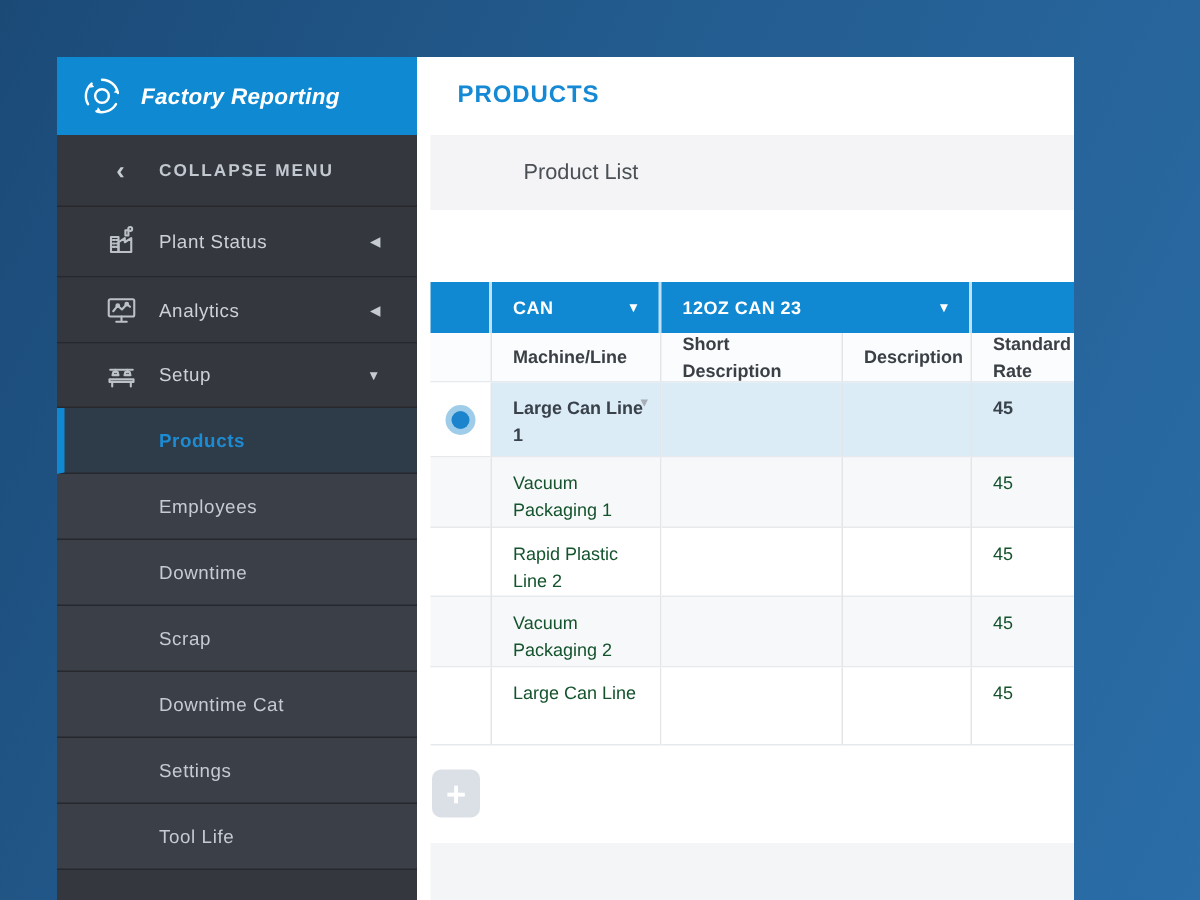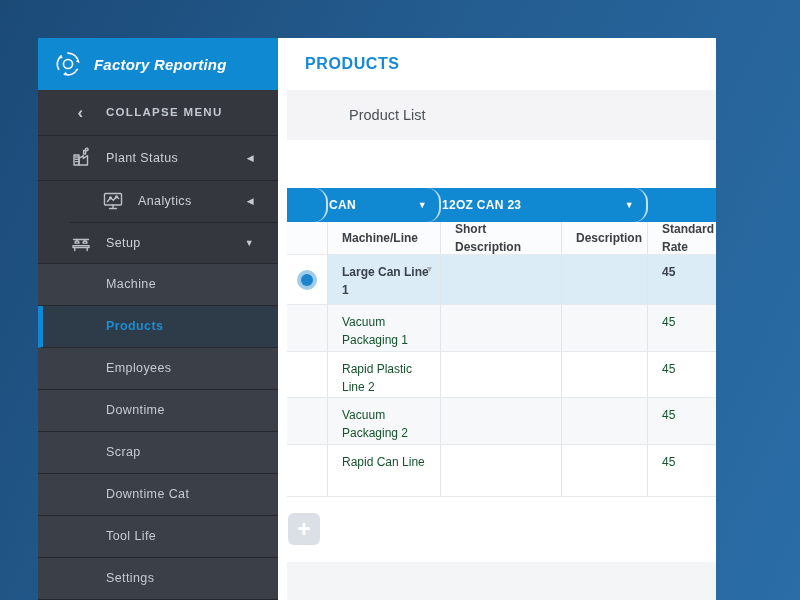--- a/index.html
+++ b/index.html
@@ -16,42 +16,42 @@
   .brand{flex:0 0 52px;height:52px;background:#0f89d2;color:#fff;display:flex;align-items:center;
          padding-left:17px;gap:13px;font-style:italic;font-weight:bold;font-size:15px;letter-spacing:.2px;}
   .brand svg{display:block;}
   .nav-item{display:flex;align-items:center;border-bottom:1px solid #26282d;color:#ccd1d7;
             font-size:12.5px;letter-spacing:.4px;position:relative;box-sizing:border-box;background:#34373e;}
   .nav-item .icon-box{width:26px;margin-left:30px;display:flex;justify-content:center;flex:0 0 26px;}
   .nav-item .lbl{margin-left:12px;}
   .nav-collapse{height:48px;font-size:11.5px;font-weight:bold;letter-spacing:1.3px;color:#c2c8cf;}
   .nav-collapse .chev{width:26px;margin-left:30px;text-align:center;font-size:17px;font-weight:bold;color:#c6ccd3;line-height:1;}
   .nav-top-1{height:47px;}
-  .nav-top-2{height:44px;margin-left:32px;}
+  .nav-top-2{height:44px;}
   .nav-top-3{height:43px;}
   .caret{position:absolute;right:24px;font-size:9px;color:#c6cbd2;}
   .nav-sub{height:44px;background:#3b3f47;padding-left:68px;font-size:12.5px;color:#c6cbd2;}
   .nav-sub.active{background:#2e3b49;border-left:5px solid #1189d2;padding-left:63px;color:#1d8cd3;font-weight:bold;}
 
   
   .main{flex:1;min-width:0;background:#fff;display:flex;flex-direction:column;overflow:hidden;}
   .page-header{flex:0 0 52px;height:52px;display:flex;align-items:center;padding-left:27px;}
   .page-title{color:#1689d4;font-weight:bold;font-size:16px;letter-spacing:.6px;}
   .tabbar{flex:0 0 50px;height:50px;background:#f4f4f6;margin-left:9px;display:flex;align-items:stretch;}
   .tab{display:flex;align-items:center;font-size:14.5px;color:#4a5056;position:relative;cursor:pointer;}
   .tab-data{padding:0 26px 0 18px;color:#3d4247;}
   .tab-products{margin-left:44px;padding:0 18px;}
   .tab.active::after{content:"";position:absolute;left:0;right:0;bottom:0;height:4px;background:#1189d2;}
   .content{flex:1;padding:48px 0 0 9px;position:relative;overflow:hidden;}
   .bottom-strip{flex:0 0 38px;height:38px;background:#f4f5f6;margin-left:9px;}
 
   
   .filter-row{display:grid;grid-template-columns:41px 113px 207px 221px;height:34px;background:#1189d2;width:582px;}
   .filter-cell{display:flex;align-items:center;justify-content:space-between;box-sizing:border-box;
-               padding:0 12px 0 1px;color:#fff;font-size:12px;font-weight:bold;letter-spacing:.3px;border-radius:14px;}
+               padding:0 12px 0 14px;color:#fff;font-size:12px;font-weight:bold;letter-spacing:.3px;}
   .filter-sep{border-right:2px solid rgba(255,255,255,.75);}
   .filter-cell .caret-dd{font-size:9px;color:#fff;}
 
   .grid{display:grid;grid-template-columns:41px 113px 121px 86px 101px 120px;width:582px;}
   .hdr{height:33px;background:#fbfcfd;}
   .hdr .cell{display:flex;align-items:center;font-weight:bold;font-size:12px;color:#3b4046;}
   .cell{box-sizing:border-box;border-right:1px solid #e3e6e9;border-bottom:1px solid #e7eaec;
         padding:8px 10px 0 14px;font-size:12px;color:#14532d;line-height:1.5;position:relative;overflow:hidden;}
   .hdr .cell{padding-top:0;}
   .row-0{height:50px;}
@@ -137,43 +137,40 @@
           <path d="M6.5 10.1 h3 l0.5 2 h-4 z"></path>
           <path d="M14.5 10.1 h3 l0.5 2 h-4 z"></path>
           <path d="M4 14.8 h16 v1.8 h-16 z"></path>
           <path d="M5.8 16.6 v3 M18.2 16.6 v3"></path>
         </svg>
       </span>
       <span class="lbl">Setup</span>
       <span class="caret">▼</span>
     </div>
 
-    <div class="nav-item nav-sub">
-      <span>Machine</span>
-    </div>
     <div class="nav-item nav-sub active">
       <span>Products</span>
     </div>
     <div class="nav-item nav-sub">
       <span>Employees</span>
     </div>
     <div class="nav-item nav-sub">
       <span>Downtime</span>
     </div>
     <div class="nav-item nav-sub">
       <span>Scrap</span>
     </div>
     <div class="nav-item nav-sub">
       <span>Downtime Cat</span>
     </div>
     <div class="nav-item nav-sub">
+      <span>Settings</span>
+    </div>
+    <div class="nav-item nav-sub">
       <span>Tool Life</span>
-    </div>
-    <div class="nav-item nav-sub">
-      <span>Settings</span>
     </div>
   </aside>
 
   <main class="main">
 
     <div class="page-header">
       <span class="page-title">PRODUCTS</span>
     </div>
 
     <div class="tabbar">
@@ -244,21 +241,21 @@
         <div class="cell sel-cell"></div>
         <div class="cell">Vacuum Packaging 2</div>
         <div class="cell"></div>
         <div class="cell"></div>
         <div class="cell">45</div>
         <div class="cell">0</div>
       </div>
 
       <div class="grid row-4 bg-wht">
         <div class="cell sel-cell"></div>
-        <div class="cell">Rapid Can Line</div>
+        <div class="cell">Large Can Line</div>
         <div class="cell"></div>
         <div class="cell"></div>
         <div class="cell">45</div>
         <div class="cell">0</div>
       </div>
 
       <button class="add-btn">+</button>
 
     </div>
 

